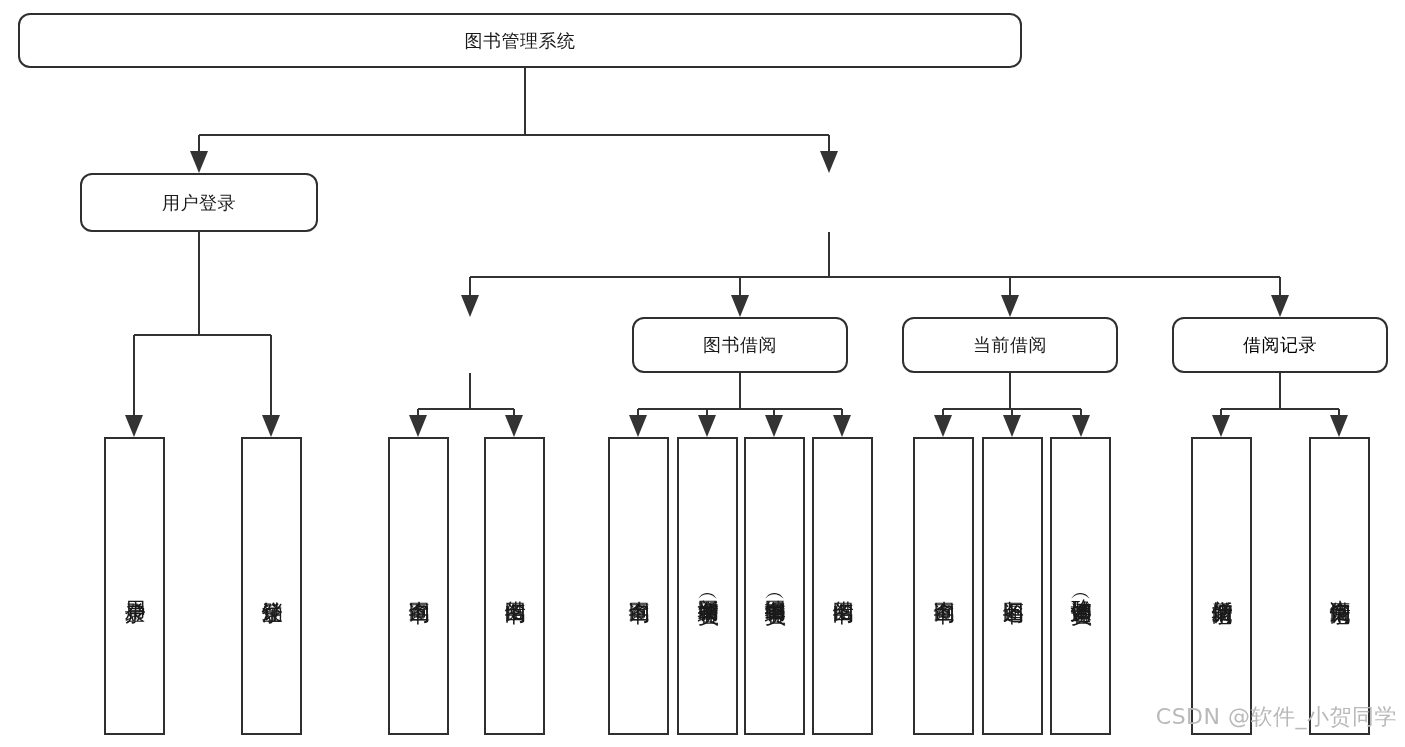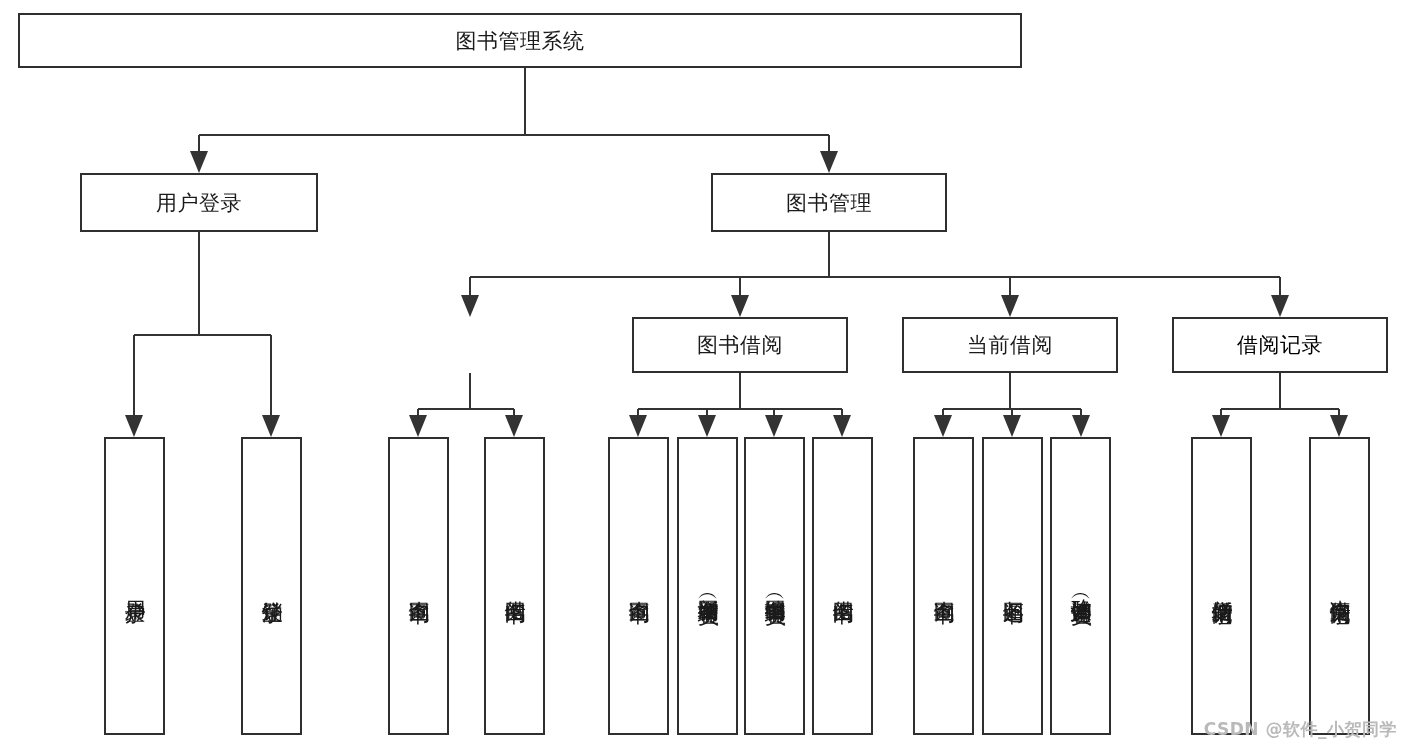--- a/index.html
+++ b/index.html
@@ -29,48 +29,48 @@
     position: absolute;
     box-sizing: border-box;
     border: 2px solid #2f2f2f;
     background: #ffffff;
     display: flex;
     align-items: center;
     justify-content: center;
     color: #1a1a1a;
   }
   .node.horiz {
-    font-size: 21px;
+    font-size: 18px;
     letter-spacing: 0.5px;
+    border-radius: 12px;
   }
   .node.vert {
     padding: 6px 0;
   }
   .vert .vlabel {
     writing-mode: vertical-rl;
     text-orientation: upright;
     font-size: 21px;
     line-height: 1.22;
     letter-spacing: 1px;
     white-space: nowrap;
     text-align: center;
   }
   .hlabel {
     white-space: nowrap;
   }
   #watermark {
     position: absolute;
     right: 8px;
-    bottom: 6px;
-    font-size: 17px;
+    bottom: 15px;
+    font-size: 22px;
     color: #b9b9b9;
     letter-spacing: 0.5px;
     white-space: nowrap;
     pointer-events: none;
-    font-weight: bold;
   }
 </style>
 </head>
 <body>
 
 <div id="canvas" style="background: rgb(255, 255, 255);">
 
   <svg id="wires" viewBox="0 0 1405 747" width="1405" height="747" aria-hidden="true">
       <line x1="525" y1="68" x2="525" y2="135" stroke="#333333" stroke-width="2.4" shape-rendering="crispEdges"></line>
       <line x1="199" y1="135" x2="829" y2="135" stroke="#333333" stroke-width="2.4" shape-rendering="crispEdges"></line>
@@ -126,23 +126,20 @@
       <path d="M 1330 415 L 1348 415 L 1339 437 Z" fill="#333333"></path>
     </svg>
 
   <div class="node horiz" id="node-root" style="left: 18px; top: 13px; width: 1004px; height: 55px; border-color: rgb(47, 47, 47); background: rgb(255, 255, 255); color: rgb(26, 26, 26);">
     <span class="hlabel">图书管理系统</span>
   </div>
 
   <div class="node horiz" id="node-l2-0" style="left: 80px; top: 173px; width: 238px; height: 59px; border-color: rgb(47, 47, 47); background: rgb(255, 255, 255); color: rgb(26, 26, 26);">
     <span class="hlabel">用户登录</span>
   </div>
-  <div class="node horiz" id="node-l2-1" style="left: 711px; top: 173px; width: 236px; height: 59px; border-color: rgb(47, 47, 47); background: rgb(255, 255, 255); color: rgb(26, 26, 26);">
-    <span class="hlabel">图书管理</span>
-  </div>
 
   <div class="node horiz" id="node-l3-2" style="left: 902px; top: 317px; width: 216px; height: 56px; border-color: rgb(47, 47, 47); background: rgb(255, 255, 255); color: rgb(26, 26, 26);">
     <span class="hlabel">当前借阅</span>
   </div>
   <div class="node horiz" id="node-l3-1" style="left: 632px; top: 317px; width: 216px; height: 56px; border-color: rgb(47, 47, 47); background: rgb(255, 255, 255); color: rgb(26, 26, 26);">
     <span class="hlabel">图书借阅</span>
   </div>
   <div class="node horiz" id="node-l3-3" style="left: 1172px; top: 317px; width: 216px; height: 56px; border-color: rgb(47, 47, 47); background: rgb(255, 255, 255); color: #000000;">
     <span class="hlabel">借阅记录</span>
   </div>

